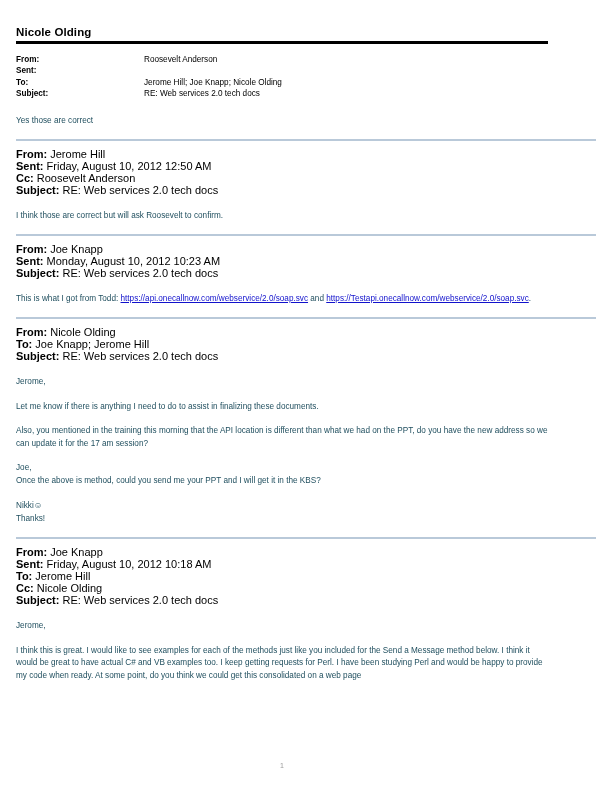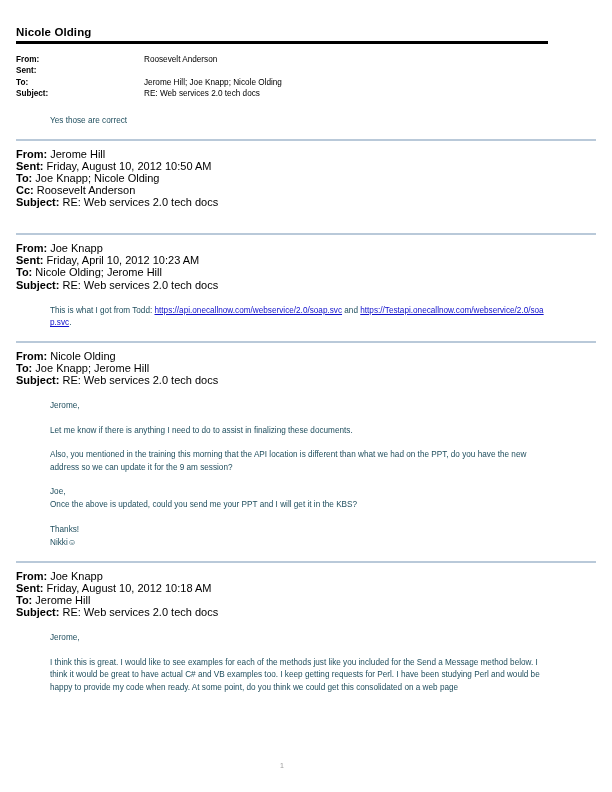--- a/index.html
+++ b/index.html
@@ -56,21 +56,20 @@
   .top-header .val {
     flex: 1 1 auto;
     font-weight: normal;
   }
 
   
   .body-text {
     font-size: 8.2px;
     color: #1F4E5E;
     line-height: 12.6px;
-    margin-left: 34px;
   }
   .body-text p {
     margin: 0;
   }
   .spacer-12 { height: 12px; }
   .spacer-14 { height: 14px; }
   .spacer-16 { height: 16px; }
 
   a.mail-link {
     color: #1111CC;
@@ -145,65 +144,67 @@
 
   <div class="spacer-16"></div>
 
   <div class="body-text">
     <p>Yes those are correct</p>
   </div>
 
   <div class="quote-sep"></div>
   <div class="q-header">
     <div class="q-line"><b>From:</b> <span class="qv">Jerome Hill</span></div>
-    <div class="q-line"><b>Sent:</b> <span class="qv">Friday, August 10, 2012 10:50 AM</span></div>
-    <div class="q-line"><b>To:</b> <span class="qv">Joe Knapp; Nicole Olding</span></div>
+    <div class="q-line"><b>Sent:</b> <span class="qv">Friday, August 10, 2012 12:50 AM</span></div>
     <div class="q-line"><b>Cc:</b> <span class="qv">Roosevelt Anderson</span></div>
     <div class="q-line"><b>Subject:</b> <span class="qv">RE: Web services 2.0 tech docs</span></div>
   </div>
   <div class="spacer-14"></div>
+  <div class="body-text">
+    <p>I think those are correct but will ask Roosevelt to confirm.</p>
+  </div>
 
   <div class="quote-sep"></div>
   <div class="q-header">
     <div class="q-line"><b>From:</b> <span class="qv">Joe Knapp</span></div>
-    <div class="q-line"><b>Sent:</b> <span class="qv">Friday, April 10, 2012 10:23 AM</span></div>
-    <div class="q-line"><b>To:</b> <span class="qv">Nicole Olding; Jerome Hill</span></div>
+    <div class="q-line"><b>Sent:</b> <span class="qv">Monday, August 10, 2012 10:23 AM</span></div>
     <div class="q-line"><b>Subject:</b> <span class="qv">RE: Web services 2.0 tech docs</span></div>
   </div>
   <div class="spacer-14"></div>
   <div class="body-text">
     <p><span>This is what I got from Todd: </span><a class="mail-link" href="#">https://api.onecallnow.com/webservice/2.0/soap.svc</a><span> and </span><a class="mail-link" href="#">https://Testapi.onecallnow.com/webservice/2.0/soap.svc</a><span>.</span></p>
   </div>
 
   <div class="quote-sep"></div>
   <div class="q-header">
     <div class="q-line"><b>From:</b> <span class="qv">Nicole Olding</span></div>
     <div class="q-line"><b>To:</b> <span class="qv">Joe Knapp; Jerome Hill</span></div>
     <div class="q-line"><b>Subject:</b> <span class="qv">RE: Web services 2.0 tech docs</span></div>
   </div>
   <div class="spacer-14"></div>
   <div class="body-text">
     <p>Jerome,</p>
     <div class="spacer-12"></div>
     <p>Let me know if there is anything I need to do to assist in finalizing these documents.</p>
     <div class="spacer-12"></div>
-    <p>Also, you mentioned in the training this morning that the API location is different than what we had on the PPT, do you have the new address so we can update it for the 9 am session?</p>
+    <p>Also, you mentioned in the training this morning that the API location is different than what we had on the PPT, do you have the new address so we can update it for the 17 am session?</p>
     <div class="spacer-12"></div>
     <p>Joe,</p>
-    <p>Once the above is updated, could you send me your PPT and I will get it in the KBS?</p>
-    <div class="spacer-12"></div>
+    <p>Once the above is method, could you send me your PPT and I will get it in the KBS?</p>
+    <div class="spacer-12"></div>
+    <p><span>Nikki</span><span class="emoticon">☺</span></p>
     <p>Thanks!</p>
-    <p><span>Nikki</span><span class="emoticon">☺</span></p>
   </div>
 
   <div class="quote-sep"></div>
   <div class="q-header">
     <div class="q-line"><b>From:</b> <span class="qv">Joe Knapp</span></div>
     <div class="q-line"><b>Sent:</b> <span class="qv">Friday, August 10, 2012 10:18 AM</span></div>
     <div class="q-line"><b>To:</b> <span class="qv">Jerome Hill</span></div>
+    <div class="q-line"><b>Cc:</b> <span class="qv">Nicole Olding</span></div>
     <div class="q-line"><b>Subject:</b> <span class="qv">RE: Web services 2.0 tech docs</span></div>
   </div>
   <div class="spacer-14"></div>
   <div class="body-text">
     <p>Jerome,</p>
     <div class="spacer-12"></div>
     <p>I think this is great. I would like to see examples for each of the methods just like you included for the Send a Message method below. I think it would be great to have actual C# and VB examples too. I keep getting requests for Perl. I have been studying Perl and would be happy to provide my code when ready. At some point, do you think we could get this consolidated on a web page</p>
   </div>
 
   <div class="page-number">1</div>

